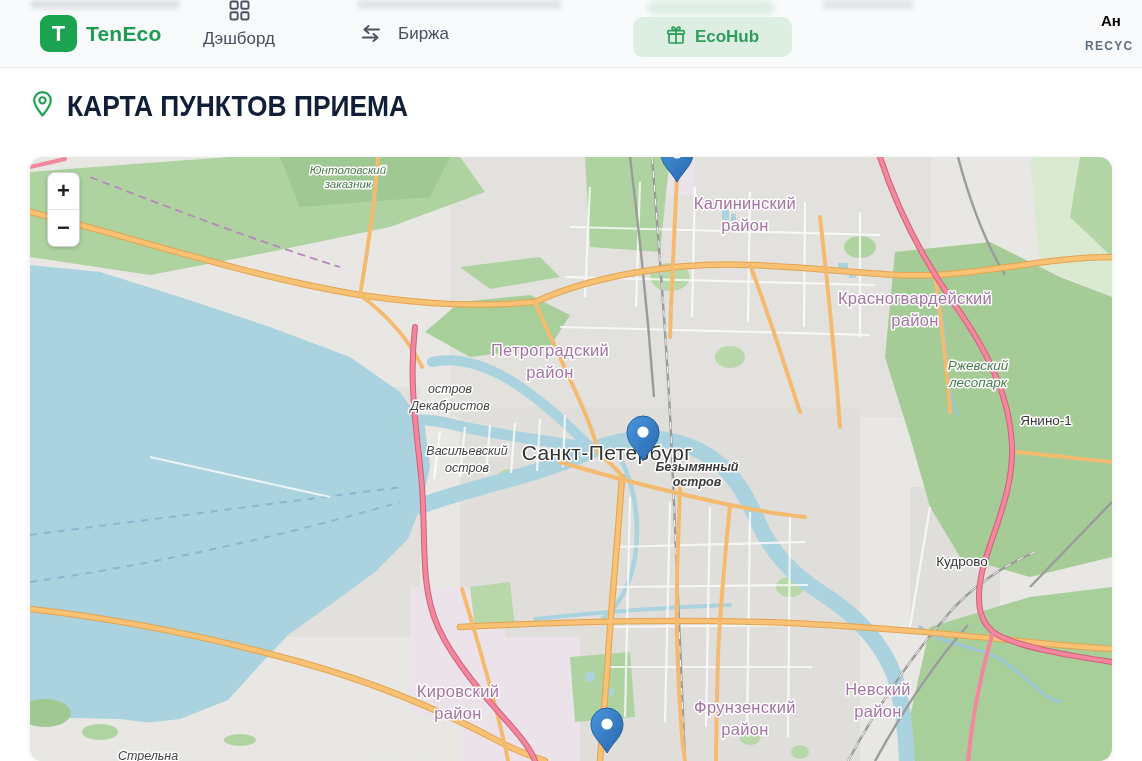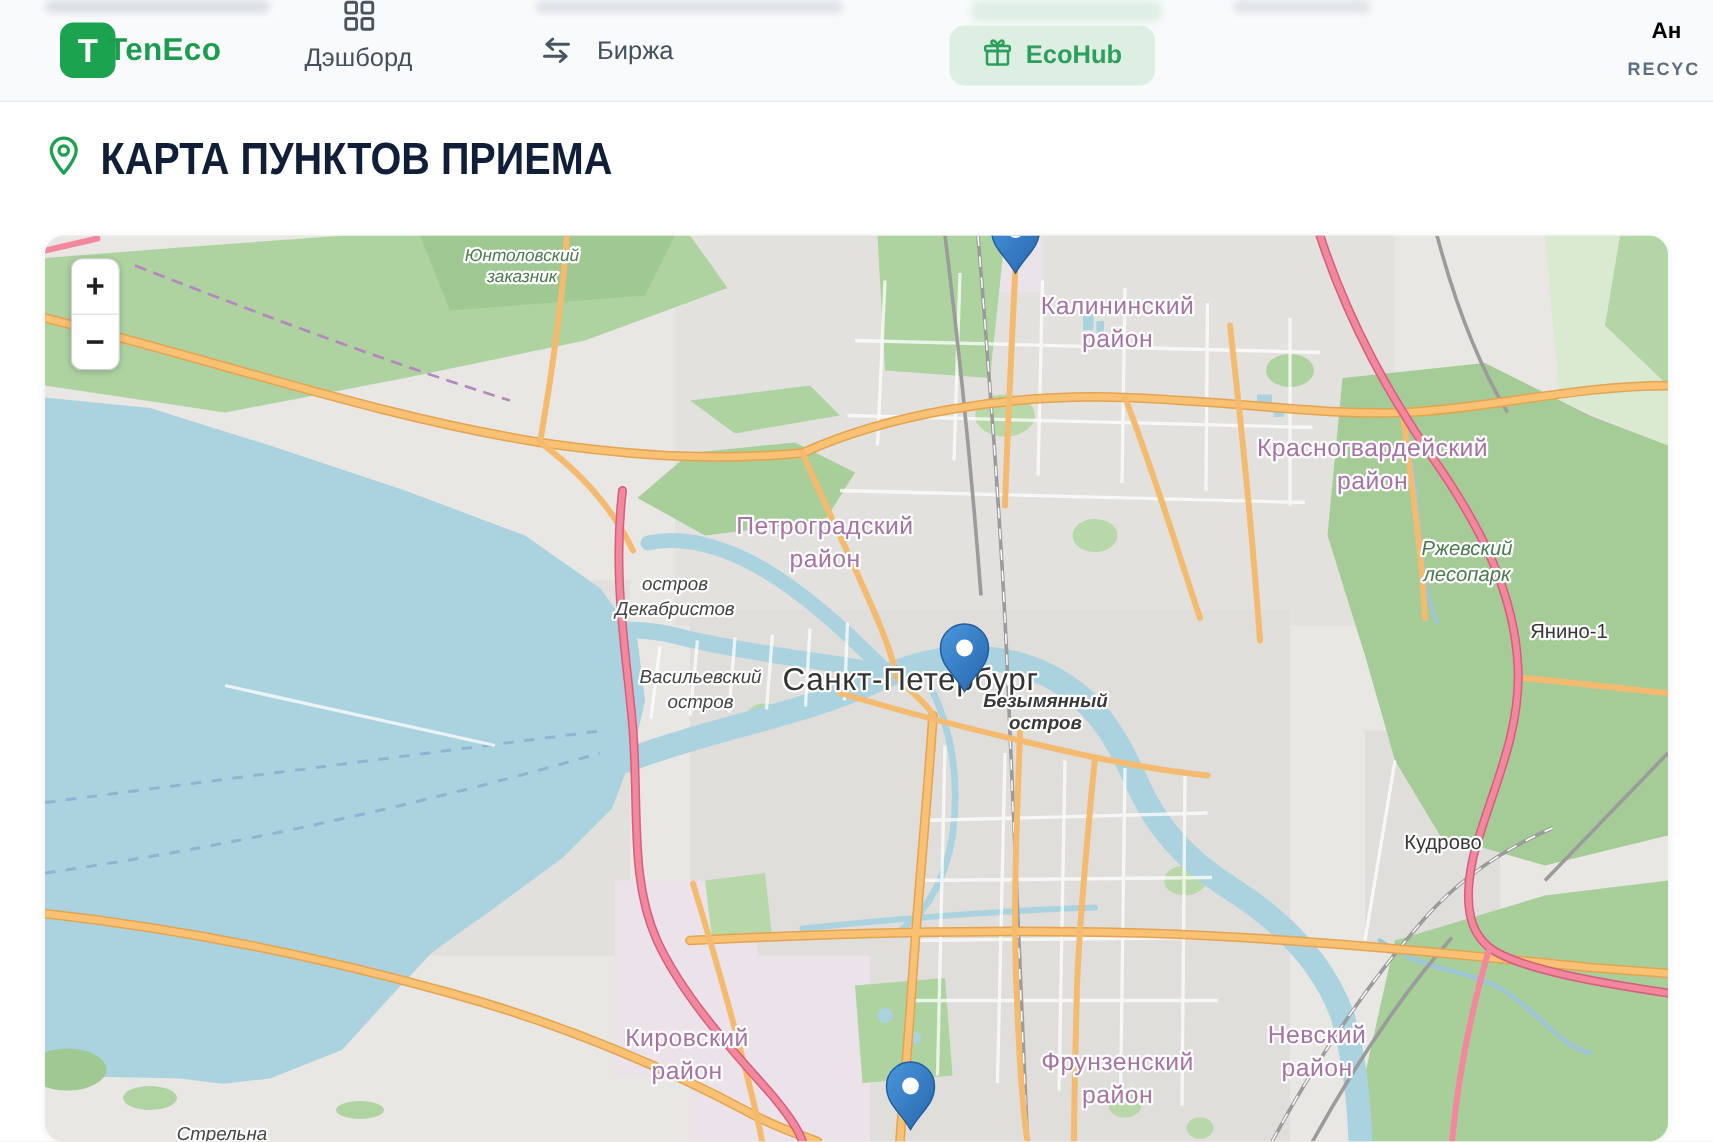--- a/index.html
+++ b/index.html
@@ -16,31 +16,31 @@
   .g1{left:30px;top:0;width:150px;height:9px;background:#c4cad3;}
   .g2{left:357px;top:0;width:205px;height:9px;background:#c9cfd7;}
   .g3{left:647px;top:0;width:128px;height:15px;background:#cbe6d5;border-radius:8px;}
   .g4{left:822px;top:0;width:92px;height:9px;background:#ccd2d9;}
   .logo{
     position:absolute;left:40px;top:15px;width:37px;height:37px;border-radius:9px;
     background:#1ca350;color:#fff;font-weight:bold;font-size:22px;
     display:flex;align-items:center;justify-content:center;z-index:2;
   }
   .brand{
-    position:absolute;left:72px;top:22px;font-size:21px;font-weight:bold;
+    position:absolute;left:86px;top:22px;font-size:21px;font-weight:bold;
     color:#1b9c4e;letter-spacing:.2px;z-index:2;
   }
   .nav-item{
     position:absolute;top:0;height:67px;display:flex;align-items:center;gap:8px;
     color:#45505f;font-size:17px;font-weight:500;cursor:pointer;z-index:2;
   }
   .nav-item svg{display:block;}
   .nav-dash{left:203px;flex-direction:column;} .nav-exch{left:360px;gap:16px;} .nav-part{left:487px;}
   .nav-pill{
-    position:absolute;left:633px;top:17px;width:137px;height:40px;border-radius:10px;
+    position:absolute;left:633px;top:17px;width:159px;height:40px;border-radius:10px;
     background:#ddefe3;display:flex;align-items:center;justify-content:center;gap:9px;
     color:#2d9e5b;font-size:17px;font-weight:bold;cursor:pointer;z-index:2;
   }
   .user-name{position:absolute;left:1101px;top:12px;font-size:15px;font-weight:600;color:#000000;white-space:nowrap;z-index:2;}
   .user-badge{position:absolute;left:1085px;top:39px;font-size:12px;font-weight:bold;color:#5e6e82;letter-spacing:1.3px;white-space:nowrap;z-index:2;}
   
   .title-row{position:absolute;left:30px;top:90px;display:flex;align-items:center;gap:12px;}
   .page-title{
     font-size:30px;font-weight:800;color:#101e38;margin:0;line-height:1;
     display:inline-block;transform:scaleX(.88);transform-origin:left center;

